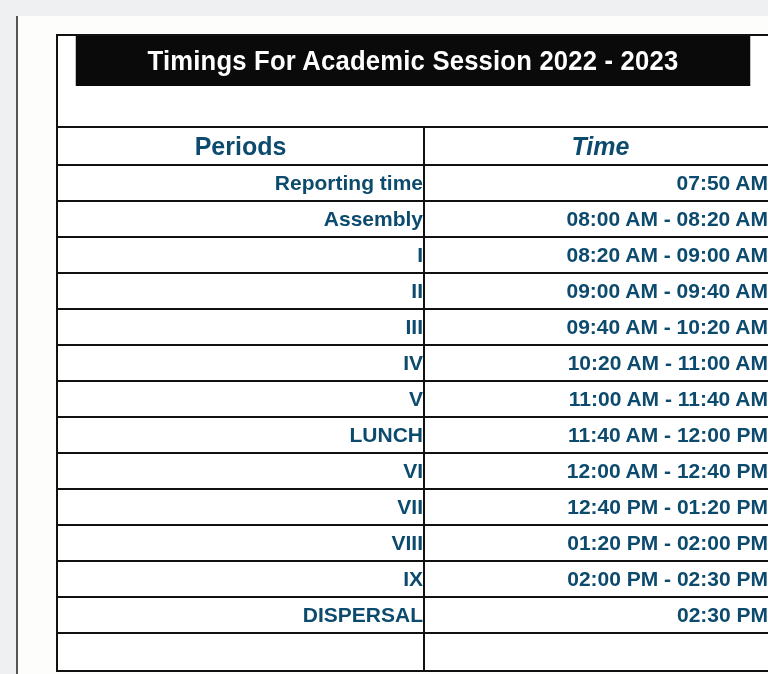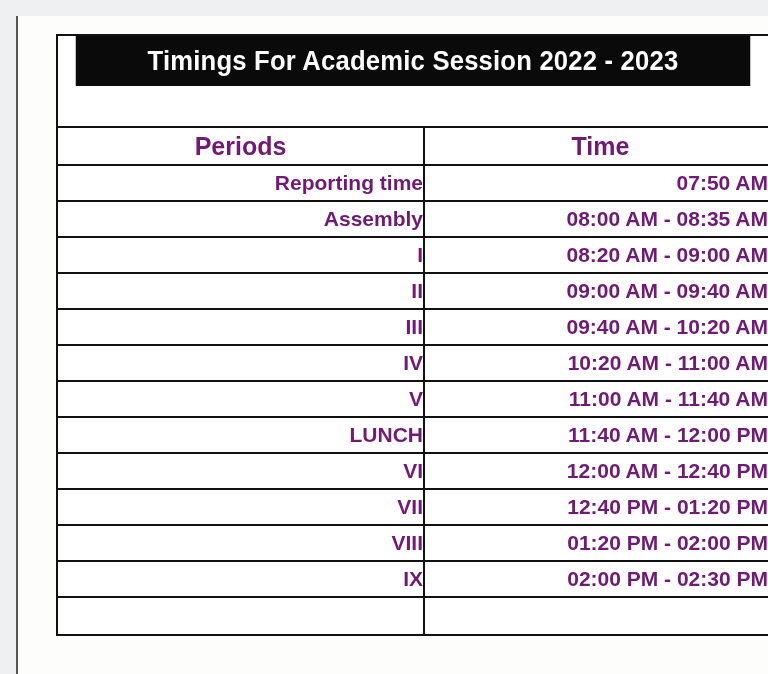--- a/index.html
+++ b/index.html
@@ -23,26 +23,26 @@
     background:#0a0a0a; color:#fff;
     height:50px; display:flex; align-items:center; justify-content:center;
     font-weight:bold; font-size:27px; letter-spacing:0.2px;
     font-family:"Liberation Sans", sans-serif;
     transform:scaleX(0.95);
   }
   .blank-row { height:40px; border-bottom:2px solid #111; }
   table { width:100%; border-collapse:collapse; table-layout:fixed; }
   td, th {
     border-top:2px solid #111; height:34px; padding:0;
-    font-weight:bold; color:#701a75; font-size:21px;
+    font-weight:bold; color:#0c4a6e; font-size:21px;
   }
   tr:first-child th { border-top:none; }
   .col-p { width:365px; text-align:center; border-right:2px solid #111; }
   .col-t { text-align:right; padding-left:34px; }
-  th.col-t { text-align:center; padding-left:8px; }
+  th.col-t { text-align:center; padding-left:8px;font-style:italic; }
   th { font-size:25px; height:36px; }
   td.col-p { font-size:21px;text-align:right; }
   .empty td { height:36px; }
 </style>
 </head>
 <body>
 
 <div class="paper">
   <div class="sheet">
     <div class="title-bar">Timings For Academic Session 2022 - 2023</div>
@@ -52,21 +52,21 @@
         <tr>
           <th class="col-p">Periods</th>
           <th class="col-t">Time</th>
         </tr>
       <tr>
             <td class="col-p">Reporting time</td>
             <td class="col-t">07:50 AM</td>
           </tr>
           <tr>
             <td class="col-p">Assembly</td>
-            <td class="col-t">08:00 AM - 08:35 AM</td>
+            <td class="col-t">08:00 AM - 08:20 AM</td>
           </tr>
           <tr>
             <td class="col-p">I</td>
             <td class="col-t">08:20 AM - 09:00 AM</td>
           </tr>
           <tr>
             <td class="col-p">II</td>
             <td class="col-t">09:00 AM - 09:40 AM</td>
           </tr>
           <tr>
@@ -94,20 +94,24 @@
             <td class="col-t">12:40 PM - 01:20 PM</td>
           </tr>
           <tr>
             <td class="col-p">VIII</td>
             <td class="col-t">01:20 PM - 02:00 PM</td>
           </tr>
           <tr>
             <td class="col-p">IX</td>
             <td class="col-t">02:00 PM - 02:30 PM</td>
           </tr>
+          <tr>
+            <td class="col-p">DISPERSAL</td>
+            <td class="col-t">02:30 PM</td>
+          </tr>
           <tr class="empty">
             <td class="col-p"></td>
             <td class="col-t"></td>
           </tr>
         </tbody>
     </table>
   </div>
 </div>
 
 </body></html>

